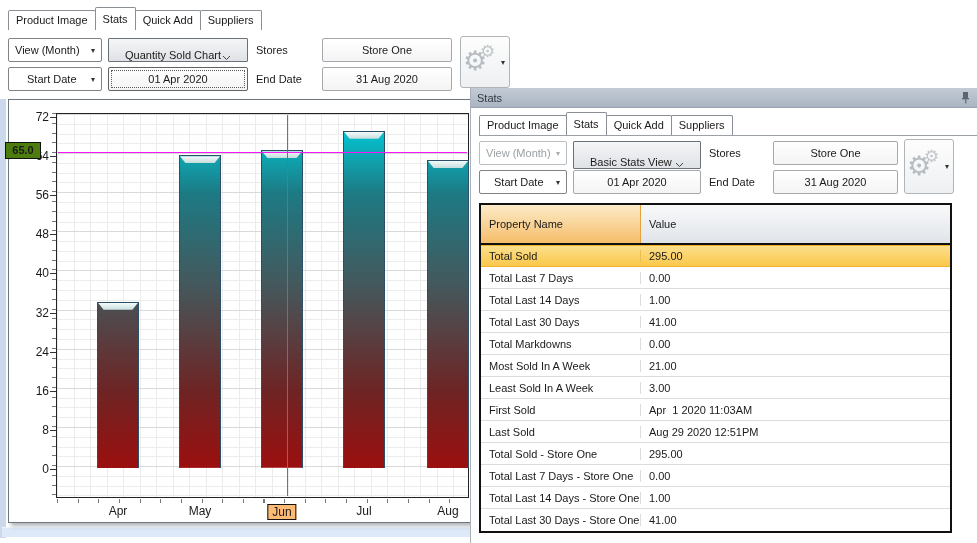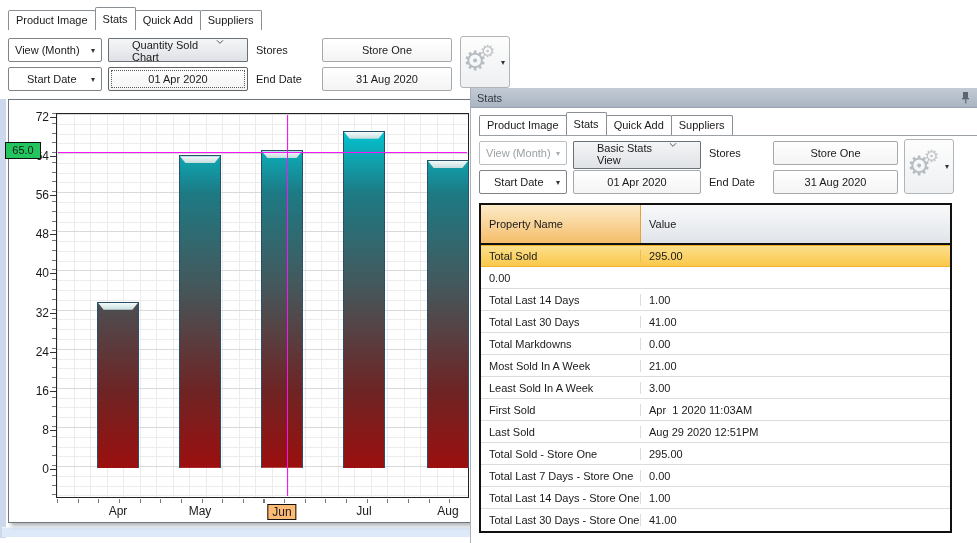--- a/index.html
+++ b/index.html
@@ -17,21 +17,21 @@
 
   
   .btn { background:linear-gradient(#ffffff,#f4f4f4); border:1px solid #a5a9ad; border-radius:2px;
          display:flex; align-items:center; justify-content:center; }
   .drop-btn { background:#fff; border:1px solid #7e8488; border-radius:2px;
               display:flex; align-items:center; padding:0 6px; }
   .drop-btn .caret { margin-left:auto; font-size:8px; color:#333; }
   .drop-btn.disabled { color:#9aa0a4; border-color:#b9bec2; }
   .drop-btn.disabled .caret { color:#a8adb1; }
   .combo { background:linear-gradient(#f4f5f6,#dfe2e6); border:1px solid #6c7176; border-radius:1px;
-           display:flex; align-items:flex-start; padding:0 23px; }
+           display:flex; align-items:flex-end; padding:0 16px; }
   .combo .chev { margin-left:auto; width:9px; height:6px; }
   .focus-dotted { outline:1px dotted #5a5a5a; outline-offset:-4px; border-color:#5f6468; }
   .lbl { position:absolute; white-space:nowrap; }
 
   .gear-btn { background:linear-gradient(#fdfdfd,#eef0f2); border:1px solid #b0b5ba; border-radius:3px;
               display:flex; align-items:center; justify-content:center; }
   .gear-wrap { position:relative; width:34px; height:32px; }
   .gear-big  { position:absolute; left:-2px; top:2px;  font-size:27px; color:#b6bcc1; line-height:1; }
   .gear-small{ position:absolute; left:15px; top:-3px; font-size:17px; color:#c2c7cb; line-height:1; }
   .gear-caret{ font-size:8px; color:#333; margin-left:2px; }
@@ -145,21 +145,21 @@
   <div class="xticks-minor"></div>
   <div id="plot">
       <div class="bar" style="left: 40px; height: 166.222px; background-image: linear-gradient(to top, rgb(156, 15, 15) 0%, rgb(110, 36, 36) 22%, rgb(68, 88, 92) 52%, rgb(29, 122, 132) 78%, rgb(0, 201, 214) 97%); border-color: rgb(44, 79, 105);"></div>
       <div class="bar" style="left: 122px; height: 312.889px; background-image: linear-gradient(to top, rgb(156, 15, 15) 0%, rgb(110, 36, 36) 22%, rgb(68, 88, 92) 52%, rgb(29, 122, 132) 78%, rgb(0, 201, 214) 97%); border-color: rgb(44, 79, 105);"></div>
       <div class="bar" style="left: 204px; height: 317.778px; background-image: linear-gradient(to top, rgb(156, 15, 15) 0%, rgb(110, 36, 36) 22%, rgb(68, 88, 92) 52%, rgb(29, 122, 132) 78%, rgb(0, 201, 214) 97%); border-color: rgb(44, 79, 105);"></div>
       <div class="bar" style="left: 286px; height: 337.333px; background-image: linear-gradient(to top, rgb(156, 15, 15) 0%, rgb(110, 36, 36) 22%, rgb(68, 88, 92) 52%, rgb(29, 122, 132) 78%, rgb(0, 201, 214) 97%); border-color: rgb(44, 79, 105);"></div>
       <div class="bar" style="left: 370px; height: 308px; background-image: linear-gradient(to top, rgb(156, 15, 15) 0%, rgb(110, 36, 36) 22%, rgb(68, 88, 92) 52%, rgb(29, 122, 132) 78%, rgb(0, 201, 214) 97%); border-color: rgb(44, 79, 105);"></div>
       <div class="ch-h" style="top: 38.2222px; background: rgb(247, 20, 247);"></div>
       <div class="ch-v" style="left: 230px; background: rgb(247, 20, 247);"></div>
     </div>
-  <div id="ch-label" style="top: 42.2222px; background: #22c55e;">65.0</div>
+  <div id="ch-label" style="top: 42.2222px; background: #4d7c0f; font-weight: bold;">65.0</div>
 <div class="ylab" style="top: 10px; left: 0px;">72</div>
     <div class="ytick" style="top: 17px;"></div>
     <div class="ylab" style="top: 49.1111px; left: 0px;">64</div>
     <div class="ytick" style="top: 56.1111px;"></div>
     <div class="ylab" style="top: 88.2222px; left: 0px;">56</div>
     <div class="ytick" style="top: 95.2222px;"></div>
     <div class="ylab" style="top: 127.333px; left: 0px;">48</div>
     <div class="ytick" style="top: 134.333px;"></div>
     <div class="ylab" style="top: 166.444px; left: 0px;">40</div>
     <div class="ytick" style="top: 173.444px;"></div>
@@ -242,20 +242,21 @@
     <div class="t-head">
       <div class="t-cell prop">Property Name</div>
       <div class="t-cell val">Value</div>
     </div>
     <div id="t-body">
         <div class="t-row selected">
           <div class="t-cell prop">Total Sold</div>
           <div class="t-cell val">295.00</div>
         </div>
         <div class="t-row">
+          <div class="t-cell prop">Total Last 7 Days</div>
           <div class="t-cell val">0.00</div>
         </div>
         <div class="t-row">
           <div class="t-cell prop">Total Last 14 Days</div>
           <div class="t-cell val">1.00</div>
         </div>
         <div class="t-row">
           <div class="t-cell prop">Total Last 30 Days</div>
           <div class="t-cell val">41.00</div>
         </div>

